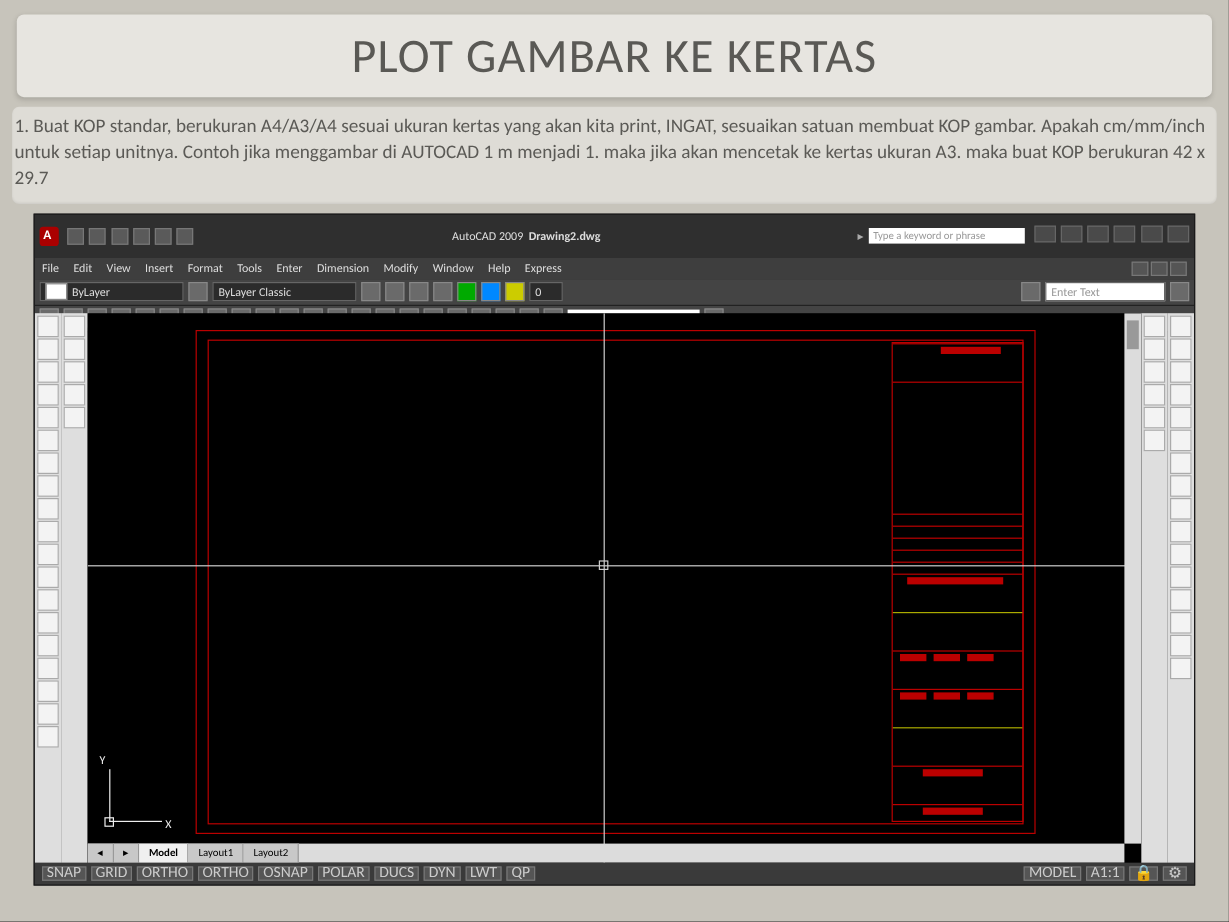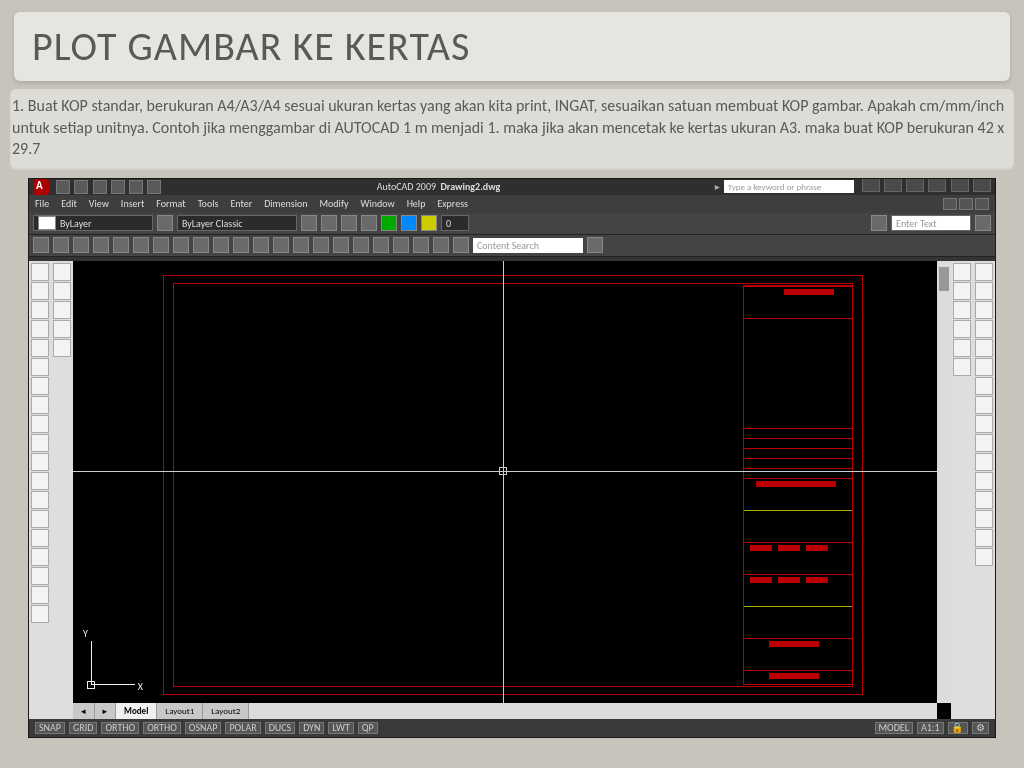--- a/index.html
+++ b/index.html
@@ -6,21 +6,21 @@
 body { width:1024px; height:768px; background:#c7c4bb; overflow:hidden; position:relative; }
 
 
 .title-box {
   margin:12px 14px 8px;
   padding:10px 18px;
   background:#e7e5e0;
   border-radius:6px;
   box-shadow:0 2px 4px rgba(0,0,0,.15);
 }
-.title-box h1 { font-size:40px; font-weight:400; color:#5a5955; letter-spacing:1px; }
+.title-box h1 { font-size:40px; font-weight:400; color:#5a5955; letter-spacing:1px;text-align:center; }
 
 
 .body-panel {
   margin:0 10px 8px;
   padding:6px 2px 10px;
   background:#dedcd6;
   border-radius:6px;
   box-shadow:inset 0 -1px 2px rgba(0,0,0,.08);
 }
 .body-panel p { font-size:16px; color:#5b5a56; line-height:1.35; }
@@ -30,21 +30,21 @@
 .shot {
   width:100%; height:560px;
   background:#343434;
   border:1px solid #1a1a1a;
   position:relative;
   overflow:hidden;
 }
 
 
 .ac-titlebar {
-  height:16px; background:#2f2f2f; display:flex; align-items:center;
+  height:36px; background:#2f2f2f; display:flex; align-items:center;
   font-size:10px; color:#ddd; padding:0 4px;
 }
 .ac-titlebar .logo { width:16px; height:16px; background:#a00; border-radius:3px; position:relative; margin-right:6px;}
 .ac-titlebar .logo:before{content:"A"; color:#fff; font-weight:bold; position:absolute; left:3px; font-size:11px;}
 .ac-titlebar .qat span{ display:inline-block; width:14px; height:14px; margin:0 1px; background:#5a5a5a; border:1px solid #777; vertical-align:middle;}
 .ac-titlebar .center{ flex:1; text-align:center; }
 .ac-titlebar .search{ background:#fff; color:#999; font-size:9px; padding:1px 4px; width:130px; text-align:left;}
 .ac-titlebar .winbtns span{ display:inline-block; width:18px; height:14px; margin-left:2px; background:#4a4a4a; border:1px solid #666;}
 
 
@@ -98,21 +98,21 @@
 
 .ac-canvas .sb-v{ position:absolute; right:0; top:0; bottom:16px; width:14px; background:#dcdcdc;}
 .ac-canvas .sb-v .thumb{ position:absolute; left:2px; right:2px; top:6px; height:24px; background:#999;}
 .ac-canvas .sb-h{ position:absolute; left:0; right:14px; bottom:0; height:16px; background:#dcdcdc; display:flex; align-items:center;}
 .ac-canvas .sb-h .tabs{ display:flex; height:100%; font-size:9px;}
 .ac-canvas .sb-h .tabs .tab{ padding:2px 8px; background:#c8c8c8; border-right:1px solid #999;}
 .ac-canvas .sb-h .tabs .tab.active{ background:#f0f0f0; font-weight:bold;}
 .ac-canvas .sb-h .rest{ flex:1;}
 
 
-.ac-status{ position:absolute; left:0; right:0; bottom:0; height:18px; background:#3a3a3a; font-size:10px; color:#ccc; display:flex; align-items:center; padding:0 6px; gap:4px;}
+.ac-status{ position:absolute; left:0; right:0; bottom:0; height:18px; background:#3a3a3a; font-size:13px; color:#ccc; display:flex; align-items:center; padding:0 6px; gap:4px;}
 .ac-status .sbtn{ background:#555; border:1px solid #777; padding:0 3px; height:12px; display:flex; align-items:center;}
 .ac-status .fill{flex:1;}
 </style>
 </head>
 <body>
 
 <div class="title-box">
   <h1>PLOT GAMBAR KE KERTAS</h1>
 </div>
 
@@ -183,21 +183,21 @@
       <span class="ico"></span>
       <span class="ico"></span>
       <span class="ico" style="background:#0a0;"></span>
       <span class="ico" style="background:#08f;"></span>
       <span class="ico" style="background:#cc0;"></span>
       <div class="sel" style="width:28px;">
         <span>0</span>
       </div>
       <div style="flex:1"></div>
       <span class="ico"></span>
-      <div class="sel" style="width:80px;background:#fff;color:#999;">Enter Text</div>
+      <div class="sel" style="width:100px;background:#fff;color:#999;">Enter Text</div>
       <span class="ico"></span>
     </div>
 
     <div class="ac-row">
       <span class="ico"></span>
       <span class="ico"></span>
       <span class="ico"></span>
       <span class="ico"></span>
       <span class="ico"></span>
       <span class="ico"></span>

